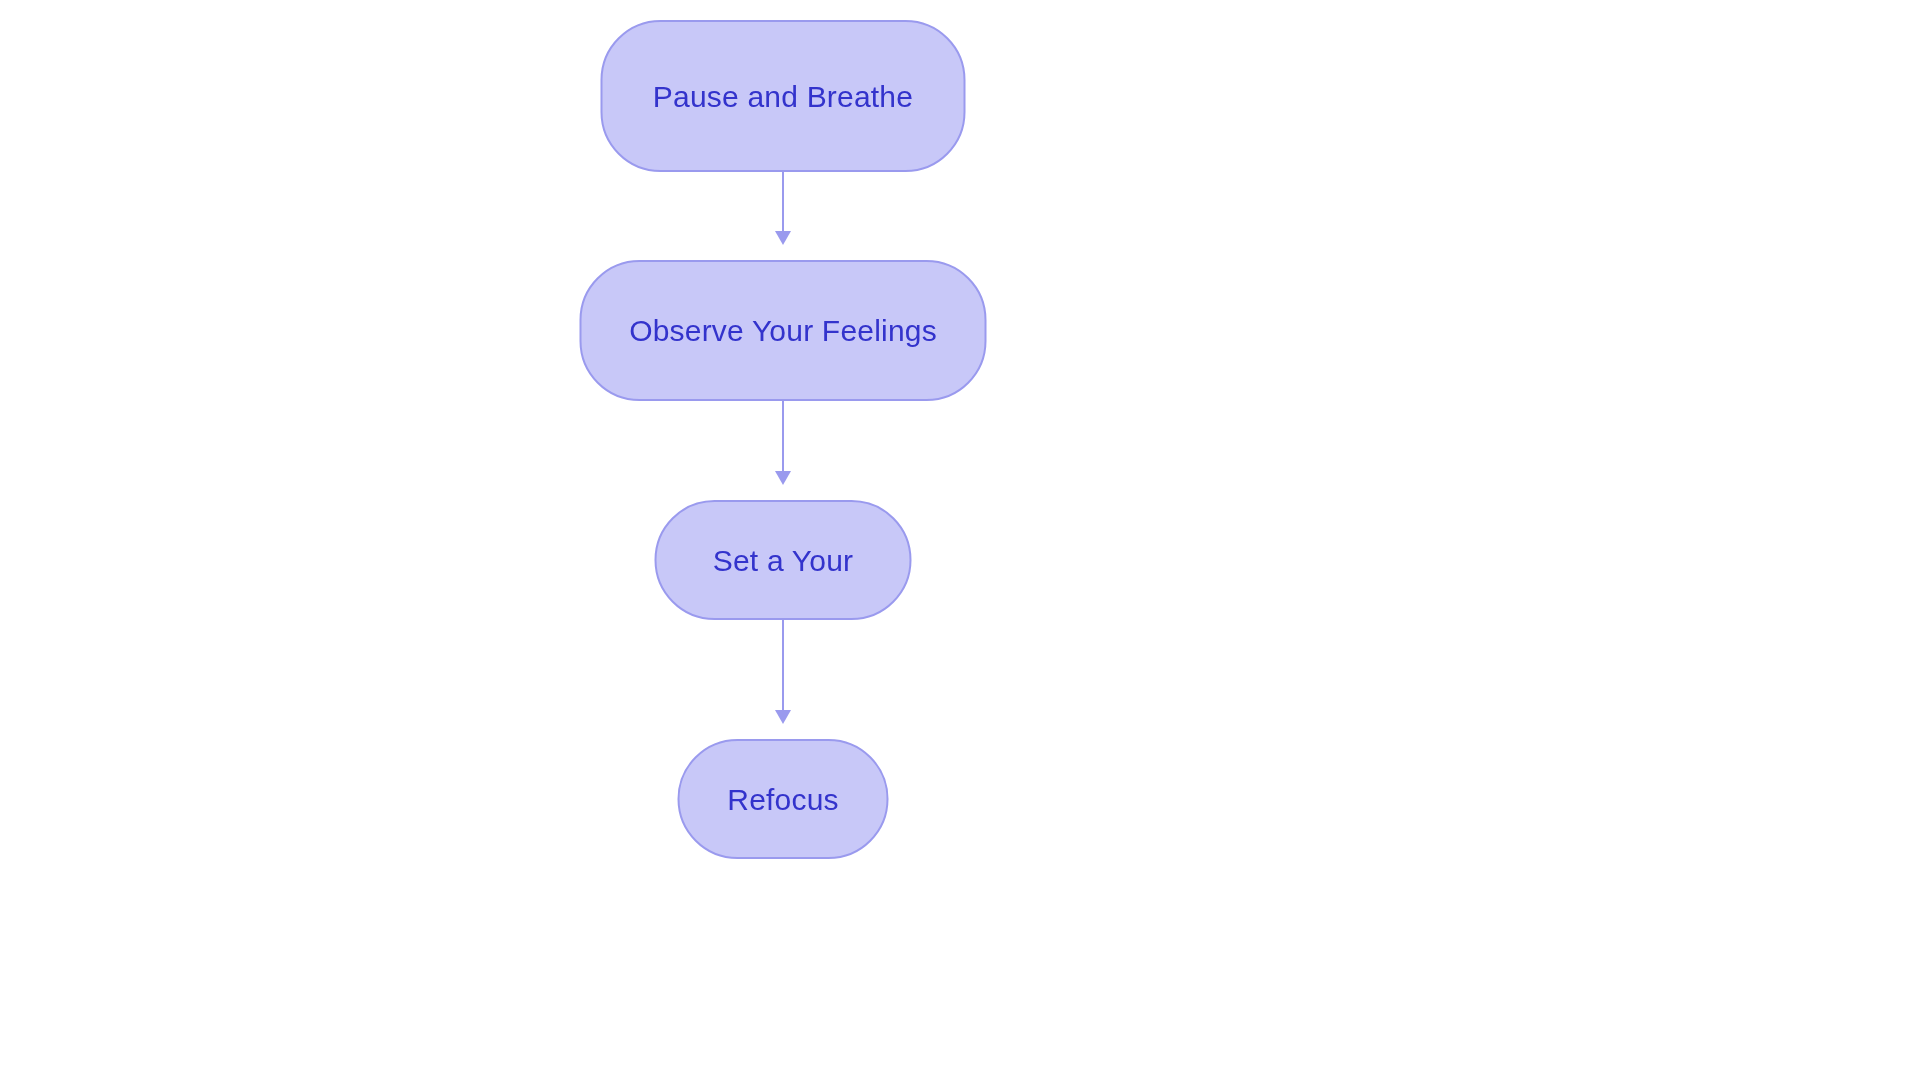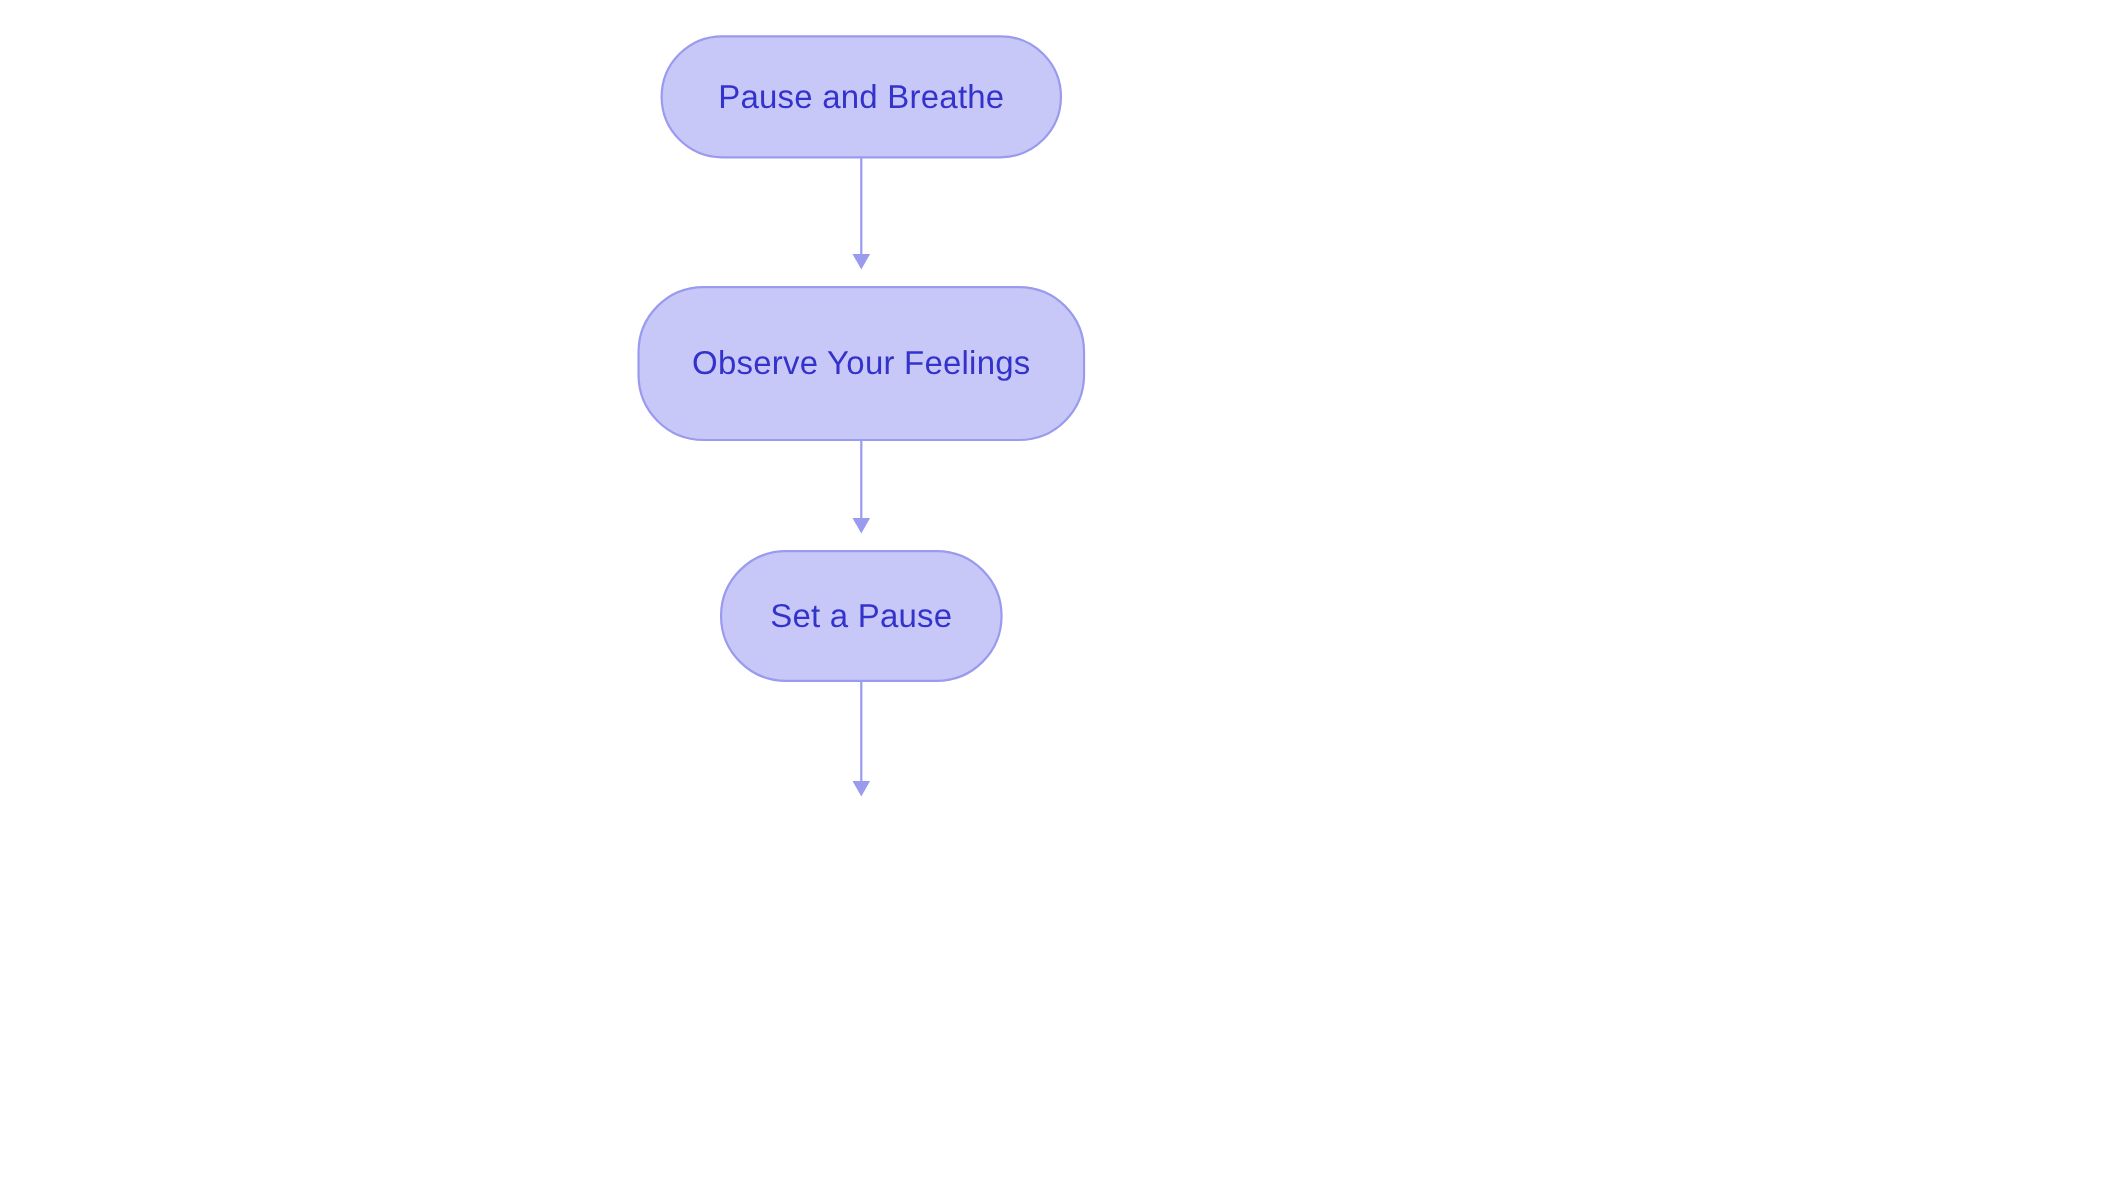--- a/index.html
+++ b/index.html
@@ -96,27 +96,30 @@
     <div class="connector" style="left: 783px; top: 380px; height: 105px;">
       <div class="connector-line" style="height: 92px;"></div>
       <div class="connector-arrowhead"></div>
     </div>
 
     <div class="connector" style="left: 783px; top: 620px; height: 104px;">
       <div class="connector-line" style="height: 91px;"></div>
       <div class="connector-arrowhead"></div>
     </div>
 
-    <div class="node" style="left: 783px; top: 20px; width: 365px; height: 112px; border-radius: 60px; margin-top: 12px;">
+    <div class="node" style="left: 783px; top: 20px; width: 365px; height: 152px; border-radius: 60px;">
       <span class="node-label">Pause and Breathe</span>
     </div>
 
     <div class="node" style="left: 783px; top: 260px; width: 407px; height: 141px; border-radius: 60px;">
       <span class="node-label">Observe Your Feelings</span>
     </div>
 
     <div class="node" style="left: 783px; top: 500px; width: 257px; height: 120px; border-radius: 60px;">
-      <span class="node-label">Set a Pause</span>
+      <span class="node-label">Set a Your</span>
     </div>
 
+    <div class="node" style="left: 783px; top: 739px; width: 211px; height: 120px; border-radius: 60px;">
+      <span class="node-label">Refocus</span>
+    </div>
 
   </div>
 </div>
 
 </body></html>

